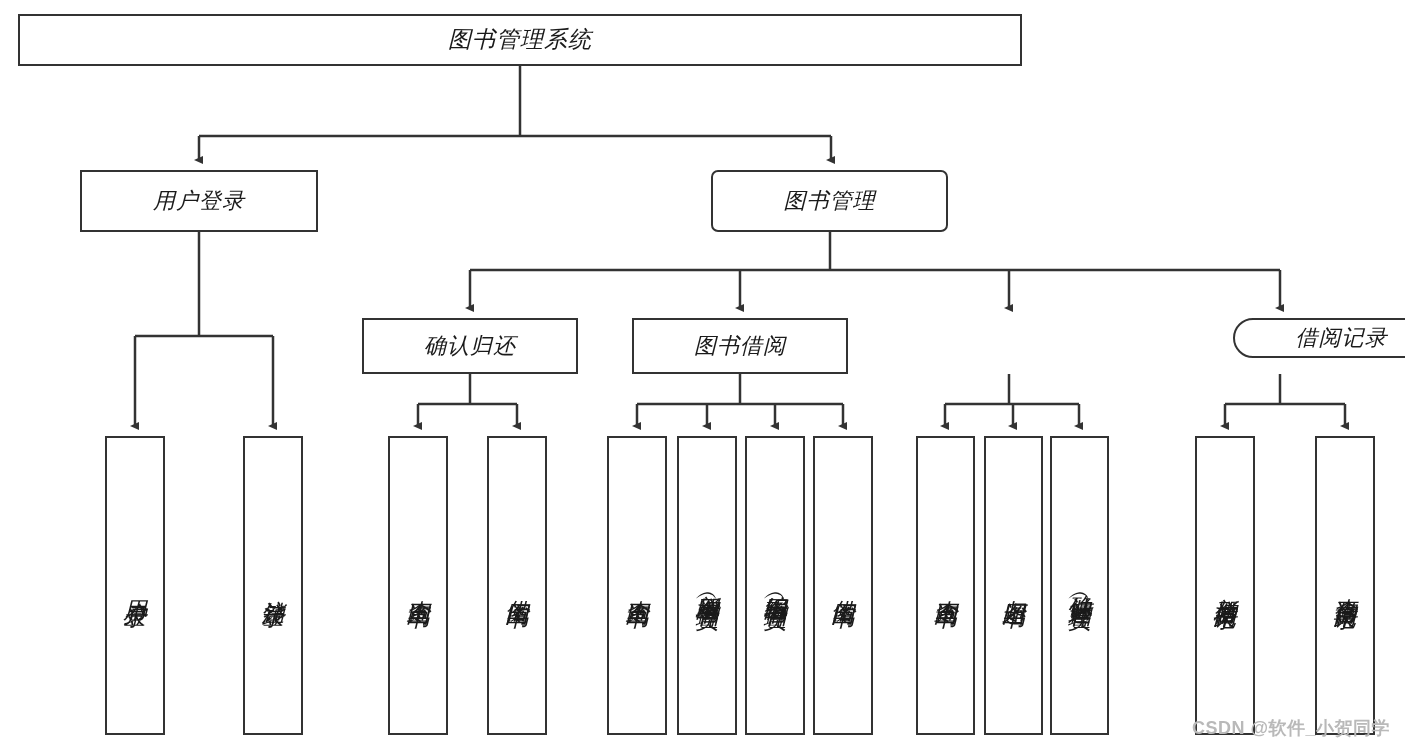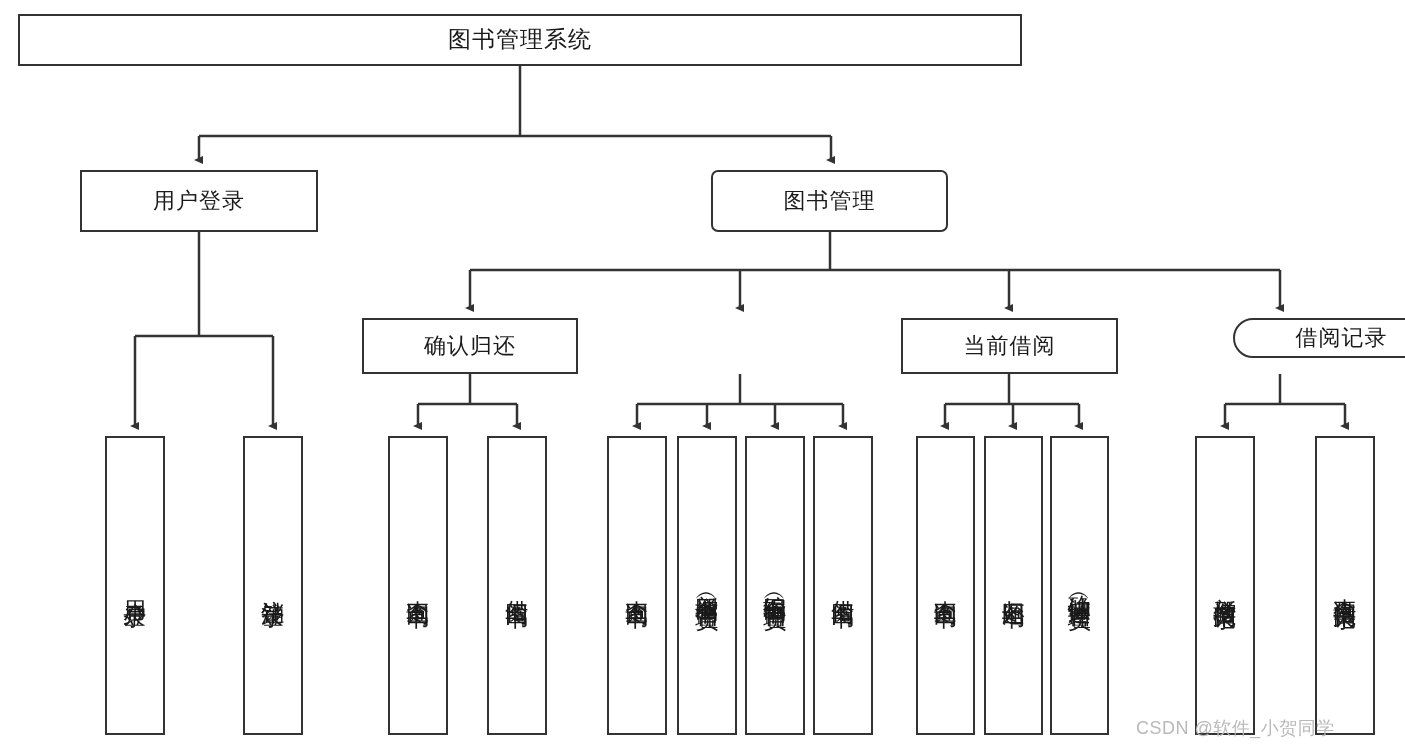--- a/index.html
+++ b/index.html
@@ -28,20 +28,21 @@
   .node {
     position: absolute;
     box-sizing: border-box;
     background: #ffffff;
     border: 2px solid #333333;
     display: flex;
     align-items: center;
     justify-content: center;
     text-align: center;
     color: #1a1a1a;
+    font-style: italic;
   }
   .node-h {
     font-size: 22px;
     line-height: 1.2;
     letter-spacing: 1px;
   }
   .node-root {
     font-size: 23px;
   }
   .node-v {
@@ -125,22 +126,22 @@
   <div class="node node-h" style="left:80px; top:170px; width:238px; height:62px;">
     <span>用户登录</span>
   </div>
   <div class="node node-h" style="left:711px; top:170px; width:237px; height:62px;border-radius:7px;">
     <span>图书管理</span>
   </div>
 
   <div class="node node-h" style="left:362px; top:318px; width:216px; height:56px;">
     <span>确认归还</span>
   </div>
-  <div class="node node-h" style="left:901px; top:318px; width:217px; height:56px;">
-    <span>当前借阅</span>
+  <div class="node node-h" style="left:632px; top:318px; width:216px; height:56px;">
+    <span>图书借阅</span>
   </div>
   <div class="node node-h" style="left:1233px; top:318px; width:217px; height:40px;border-radius:24px;">
     <span>借阅记录</span>
   </div>
 
   <div class="node node-v" style="left:105px; top:436px; width:60px; height:299px;">
     <span>用户登录</span>
   </div>
   <div class="node node-v" style="left:243px; top:436px; width:60px; height:299px;">
     <span>注销登录</span>
@@ -172,15 +173,15 @@
   <div class="node node-v" style="left:1050px; top:436px; width:59px; height:299px;">
     <span>确认归还（管理员）</span>
   </div>
   <div class="node node-v" style="left:1195px; top:436px; width:60px; height:299px;">
     <span>新增借阅记录</span>
   </div>
   <div class="node node-v" style="left:1315px; top:436px; width:60px; height:299px;">
     <span>查询借阅记录</span>
   </div>
 
-  <div class="watermark" style="left:1136px; top:716px;">CSDN @软件_小贺同学</div>
+  <div class="watermark" style="left:1192px; top:716px;font-weight:bold;">CSDN @软件_小贺同学</div>
 
 </div>
 
 </body></html>

